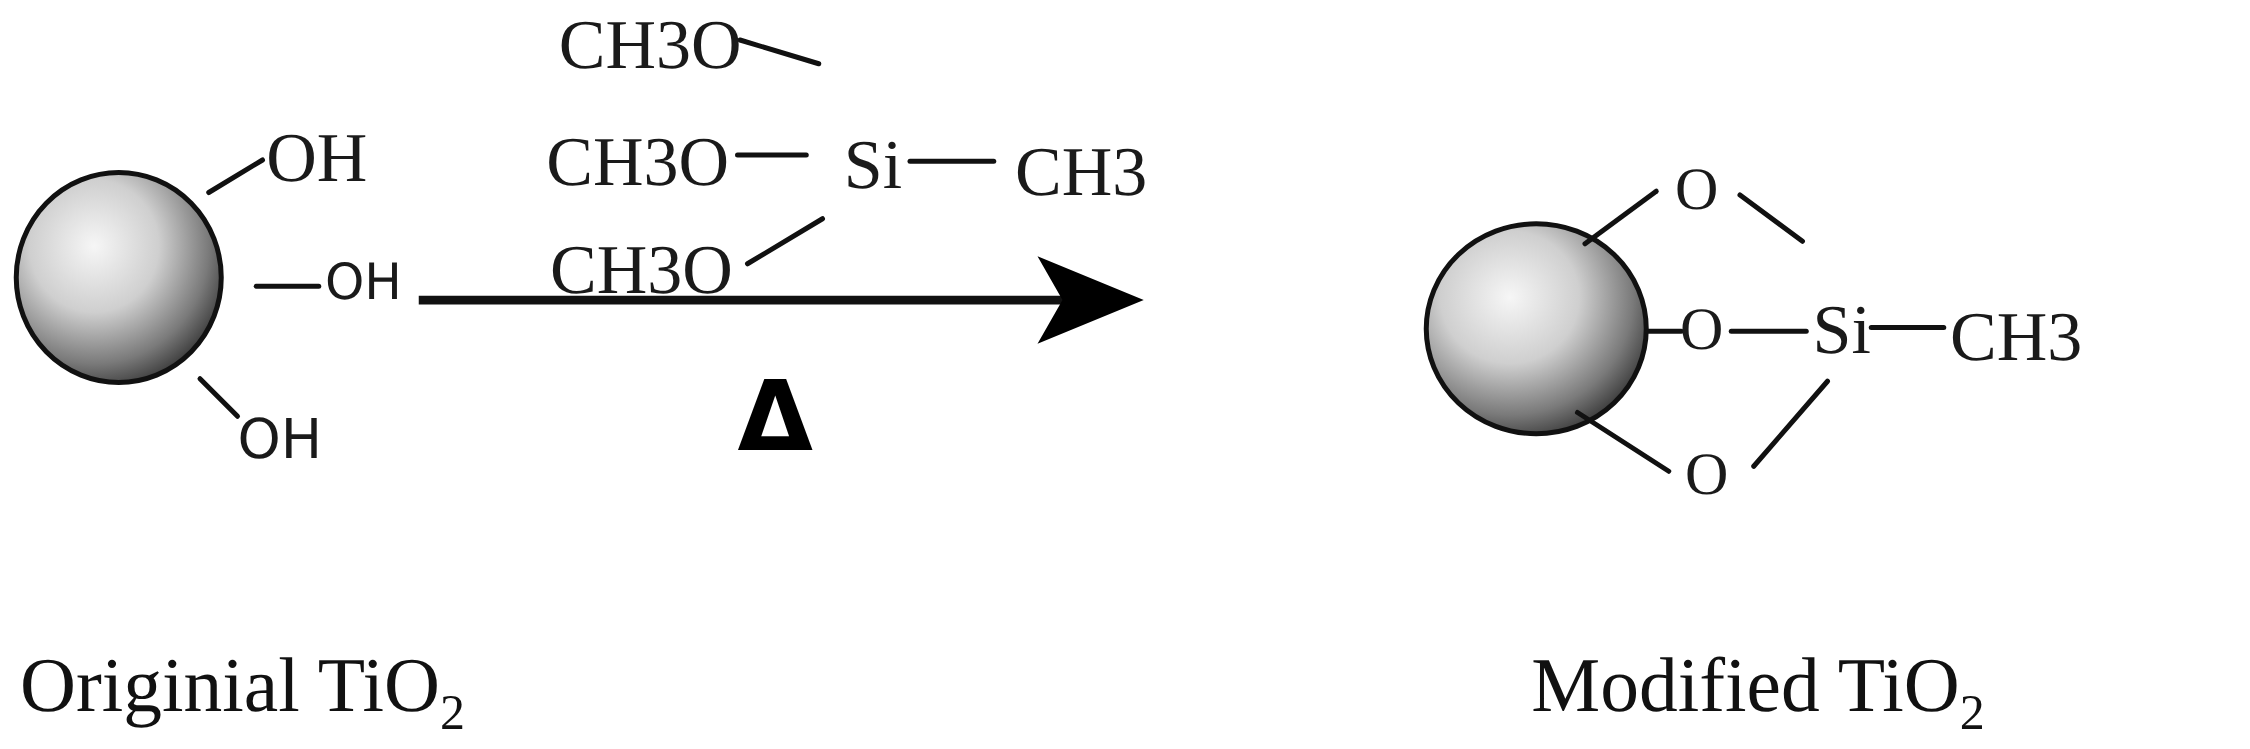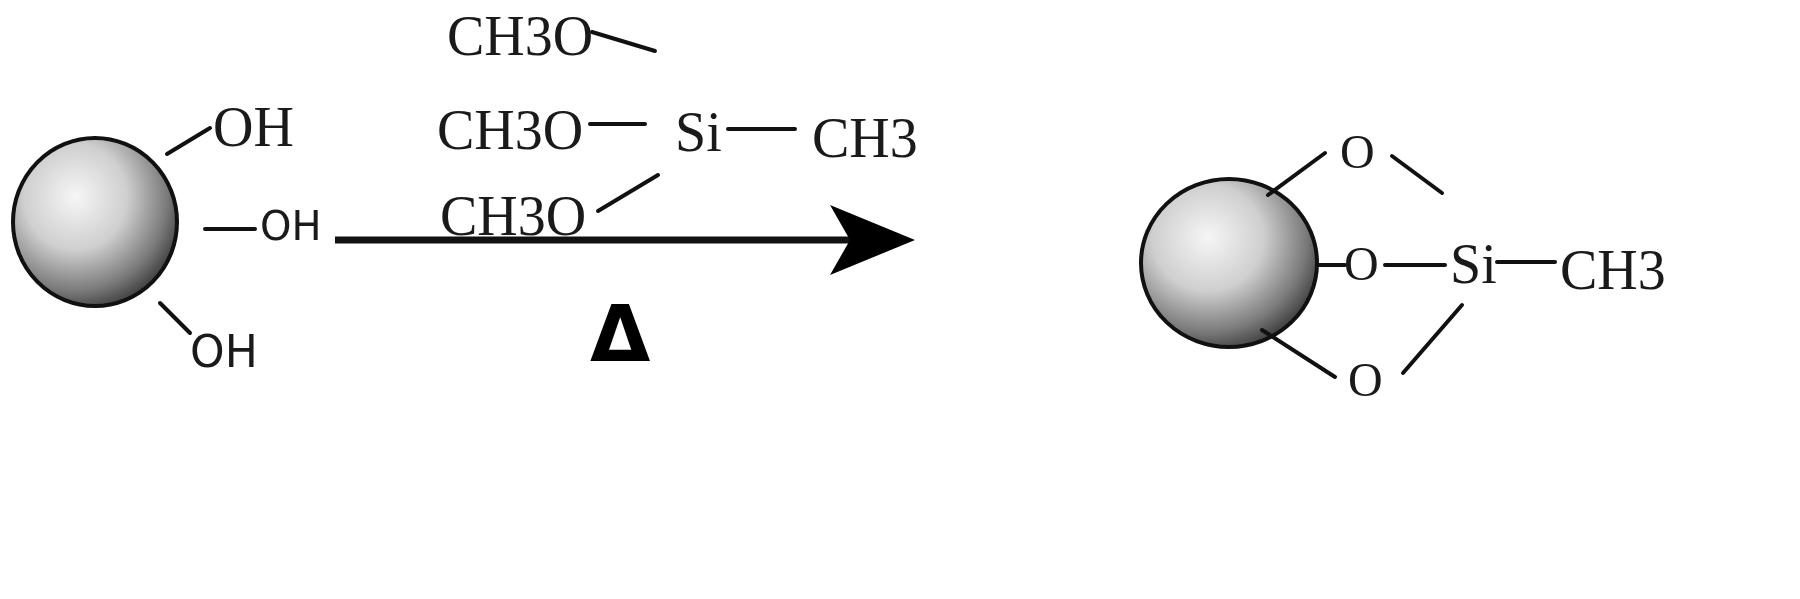--- a/index.html
+++ b/index.html
@@ -116,14 +116,20 @@
   <span class="lbl chem" style="left:440px; top:188px;">CH3O</span>
 
   <span class="delta" style="left:590px; top:295px;">Δ</span>
 
   <span class="lbl chem-big" style="left:1340px; top:128px;">O</span>
   <span class="lbl chem-big" style="left:1344px; top:240px;">O</span>
   <span class="lbl chem" style="left:1450px; top:236px;">Si</span>
   <span class="lbl chem" style="left:1560px; top:242px;">CH3</span>
   <span class="lbl chem-big" style="left:1348px; top:356px;">O</span>
 
+  <div class="lbl caption" style="left:16px; top:518px;">
+    <span>Originial TiO</span><sub>2</sub>
+  </div>
+  <div class="lbl caption" style="left:1225px; top:518px;">
+    <span>Modified TiO</span><sub>2</sub>
+  </div>
 
 </div>
 
 </body></html>

